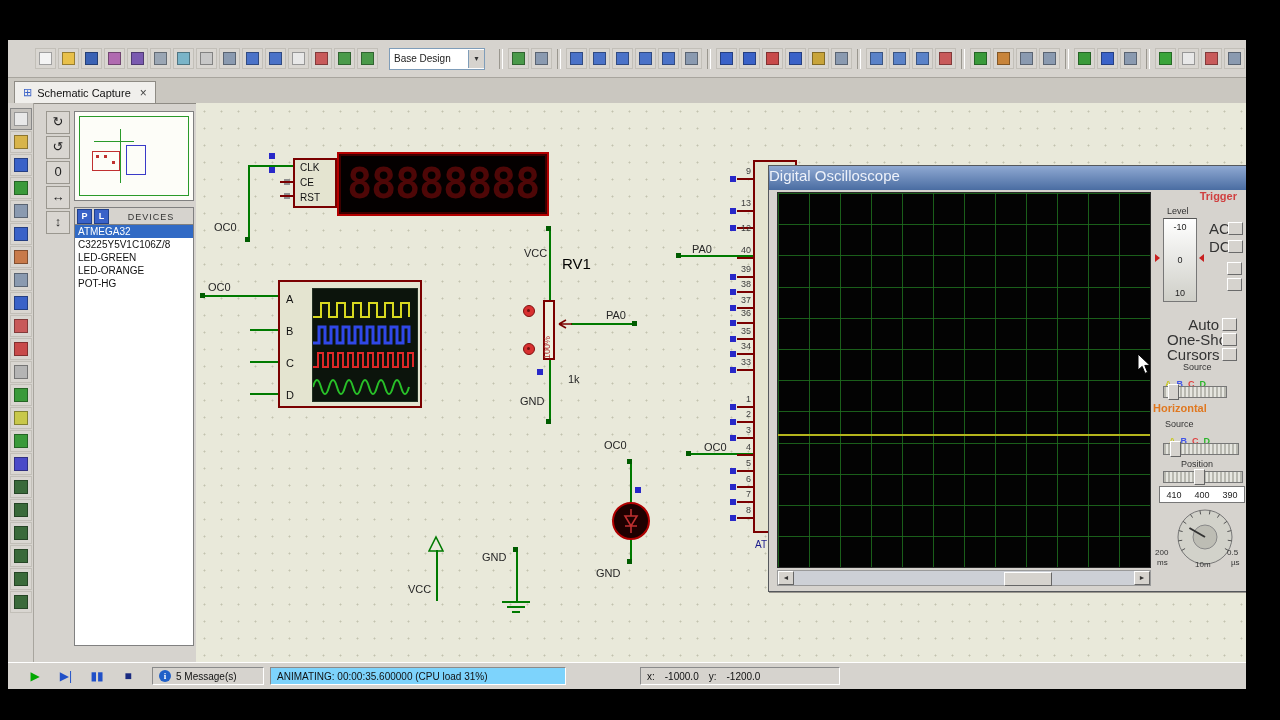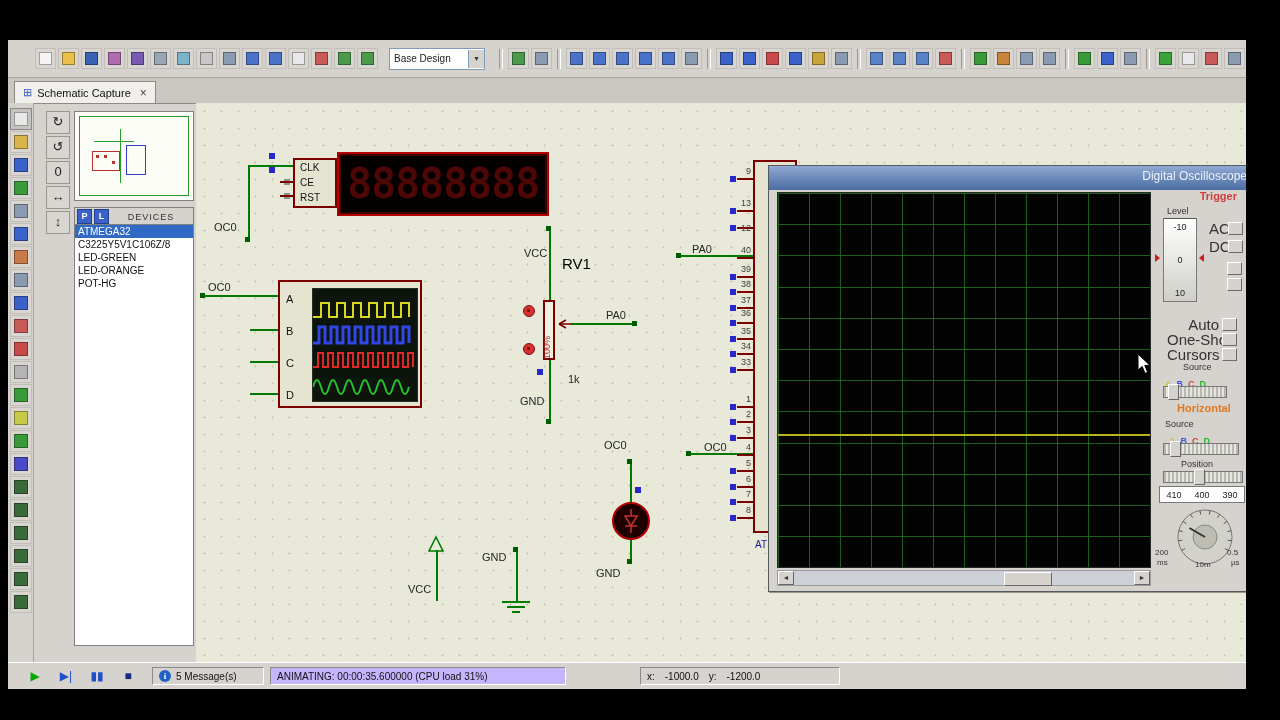--- a/index.html
+++ b/index.html
@@ -109,21 +109,21 @@
 
   
   #mcu-body{position:absolute;left:557px;top:57px;width:44px;height:373px;background:#e4e4d0;
             border:2px solid #7a0000;box-sizing:border-box;}
   #mcu-value{position:absolute;left:559px;top:436px;font-size:10px;color:#1a1a8c;}
 
   
   #scope{position:absolute;left:572px;top:62px;width:478px;height:425px;background:#d6d3ce;
          border:1px solid #55585c;box-shadow:1px 1px 0 #9a978f;z-index:20;}
   .scope-title{position:absolute;left:0;top:0;width:100%;height:24px;
-        background:linear-gradient(#8fa9d2,#4a6da2);color:#eef2fa;font-size:12px;text-align:right;line-height:20px;}
+        background:linear-gradient(#8fa9d2,#4a6da2);color:#eef2fa;font-size:15px;text-align:left;line-height:20px;}
   .scope-screen{position:absolute;left:8px;top:26px;width:372px;height:374px;background:#030303;border:1px solid #2a2a2a;
         background-image:repeating-linear-gradient(to right,rgba(30,110,30,.85) 0 1px,transparent 1px 31px),
                          repeating-linear-gradient(to bottom,rgba(30,110,30,.85) 0 1px,transparent 1px 31.2px);}
   .trace{position:absolute;left:0;top:241px;width:372px;height:2px;background:#b4b41c;}
   .sp-label{position:absolute;font-size:9px;color:#333;white-space:nowrap;}
   .sp-header{position:absolute;font-size:11px;font-weight:bold;white-space:nowrap;}
   #trig-header{color:#d04040;}
   #horiz-header{color:#e07820;}
   #level-wheel{position:absolute;left:394px;top:52px;width:34px;height:84px;background:linear-gradient(#fff,#cfcfc8);
        border:1px solid #777;border-top-color:#555;display:flex;flex-direction:column;justify-content:space-between;
@@ -152,21 +152,21 @@
   #mouse-cursor{position:absolute;left:941px;top:250px;z-index:50;}
 
   
   #statusbar{position:absolute;left:0;top:622px;width:1238px;height:26px;background:#d6d3ce;border-top:1px solid #fff;
       display:flex;align-items:center;font-size:10px;color:#111;}
   #sim-controls{display:flex;align-items:center;margin-left:14px;}
   .sim-btn{width:26px;height:18px;margin-right:5px;text-align:center;line-height:18px;font-size:12px;background:#d6d3ce;}
   .sb-box{height:18px;border:1px solid;border-color:#8a8a8a #fff #fff #8a8a8a;display:flex;align-items:center;
       padding:0 6px;margin-left:6px;box-sizing:border-box;}
   #msg-box{width:112px;}
-  #anim-box{width:296px;background:#c4b5fd;}
+  #anim-box{width:296px;background:#7dd3fc;}
   #coord-gap{width:62px;height:18px;margin-left:6px;}
   #coord-box{width:200px;}
   #info-icon{width:12px;height:12px;border-radius:50%;background:#2060c8;color:#fff;font-size:9px;font-weight:bold;
       text-align:center;line-height:12px;font-family:"Liberation Serif",serif;margin-right:5px;}
   #coord-box span{margin-right:10px;}
 </style>
 </head>
 <body>
 
 <div id="stage">
@@ -623,21 +623,21 @@
         <div id="coupling-rows"></div>
         <div class="mini-btn abs" style="left:458px;top:96px;"></div>
         <div class="mini-btn abs" style="left:458px;top:112px;"></div>
         <div id="trig-modes"></div>
         <div class="sp-label" style="left:414px;top:196px;">Source</div>
         <div id="trig-channels" class="abs" style="left:396px;top:207px;"><span class="chan" style="color: rgb(200, 200, 30);">A</span><span class="chan" style="color: rgb(64, 84, 232);">B</span><span class="chan" style="color: rgb(224, 64, 64);">C</span><span class="chan" style="color: rgb(42, 180, 42);">D</span></div>
         <div class="hslider" style="left:394px;top:220px;width:62px;">
               <div class="hthumb" style="left:4px;"></div>
             </div>
 
-        <div class="sp-header" id="horiz-header" style="left:408px;top:236px;">Horizontal</div>
+        <div class="sp-header" id="horiz-header" style="left:384px;top:236px;">Horizontal</div>
         <div class="sp-label" style="left:396px;top:253px;">Source</div>
         <div id="horiz-channels" class="abs" style="left:400px;top:264px;"><span class="chan" style="color: rgb(200, 200, 30);">A</span><span class="chan" style="color: rgb(64, 84, 232);">B</span><span class="chan" style="color: rgb(224, 64, 64);">C</span><span class="chan" style="color: rgb(42, 180, 42);">D</span></div>
         <div class="hslider" style="left:394px;top:277px;width:74px;">
               <div class="hthumb" style="left:6px;"></div>
             </div>
         <div class="sp-label" style="left:412px;top:293px;">Position</div>
         <div class="hslider" style="left:394px;top:305px;width:78px;">
               <div class="hthumb" style="left:30px;"></div>
             </div>
         <div id="pos-values">

